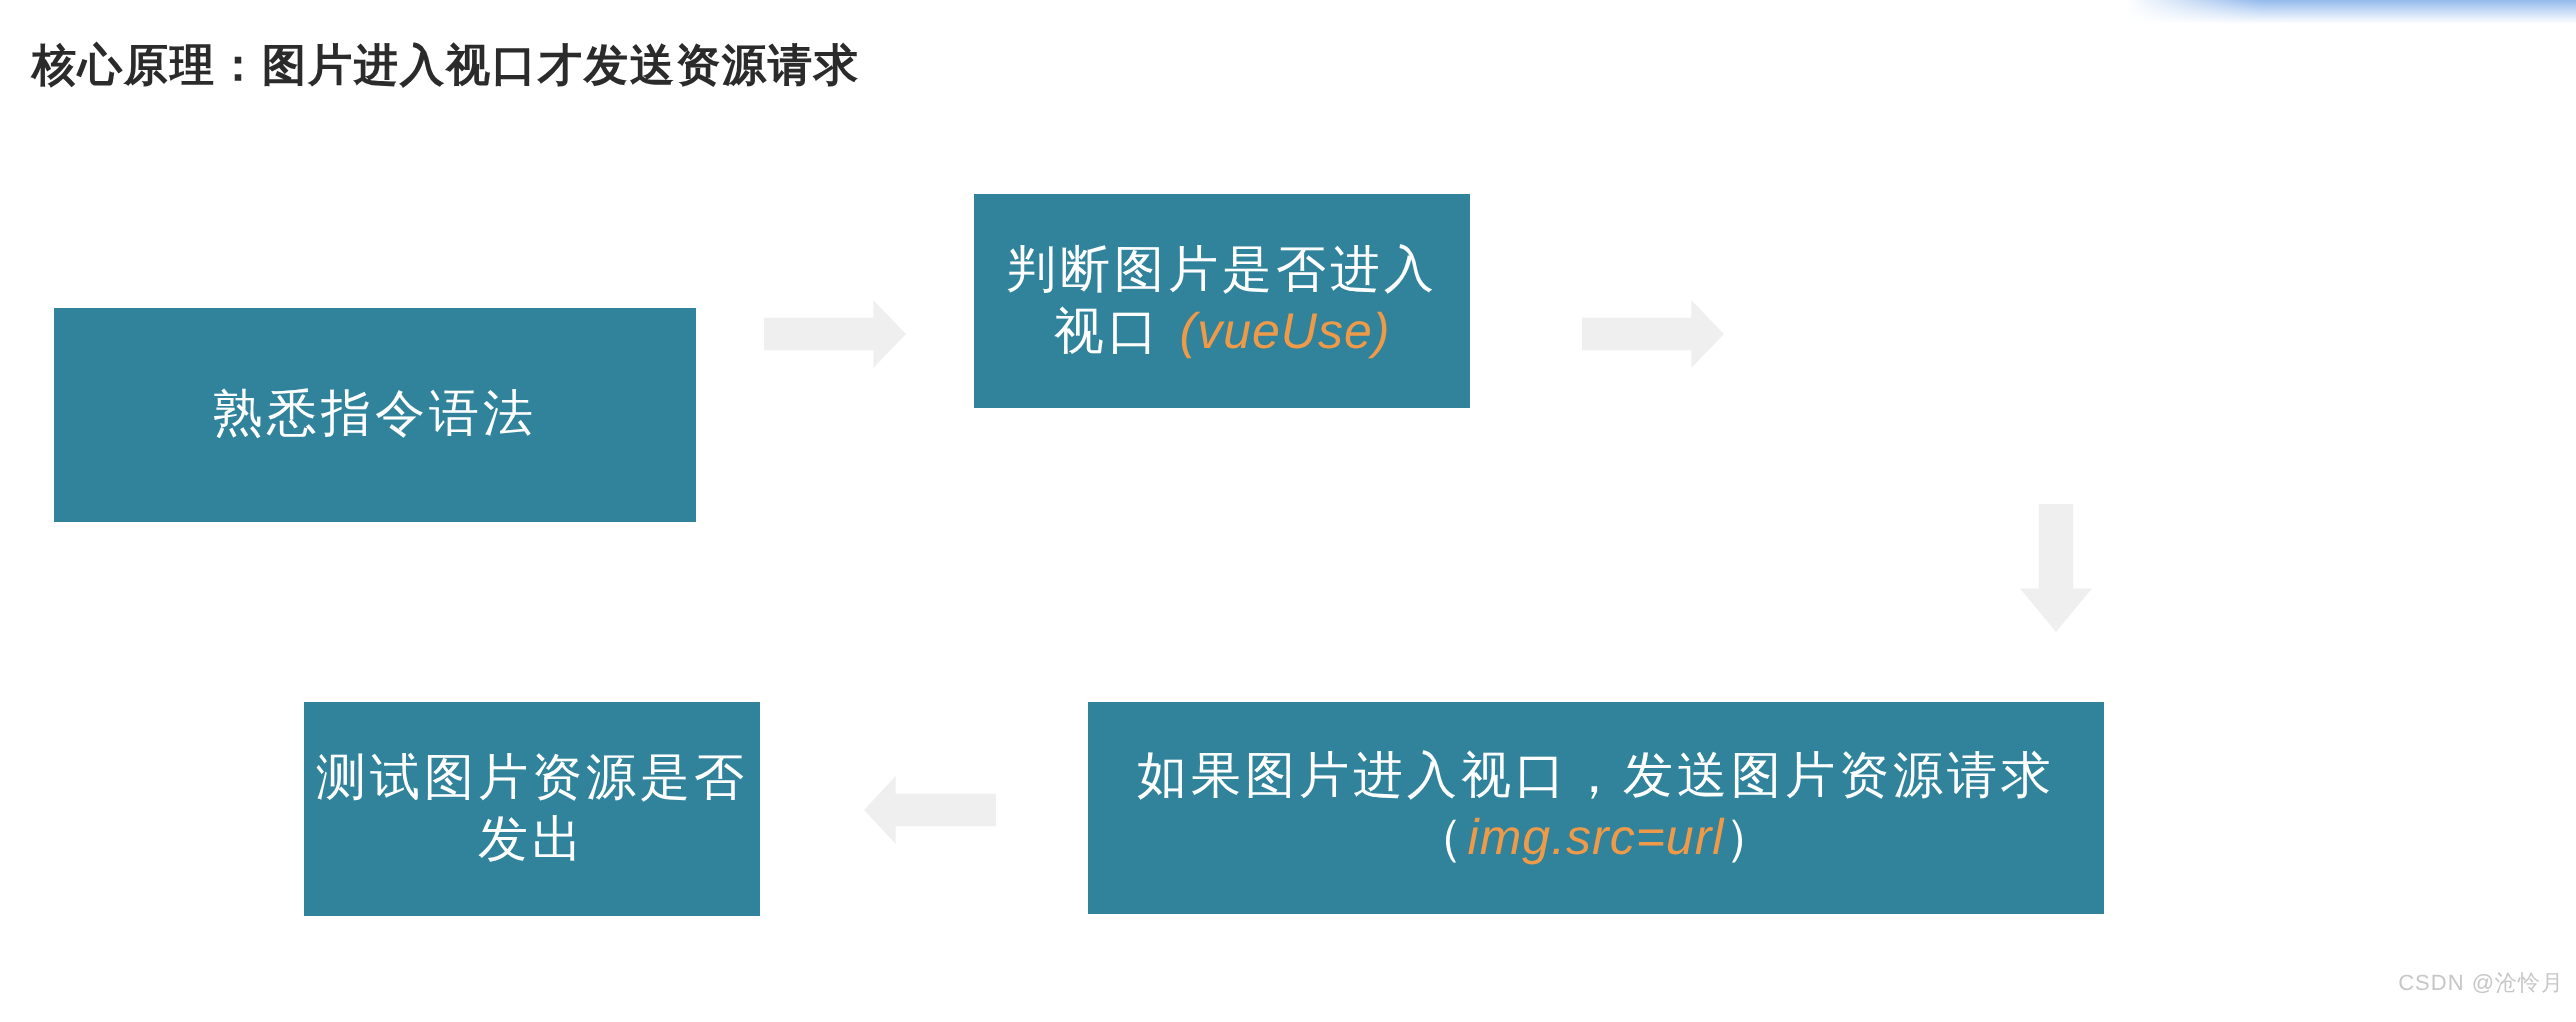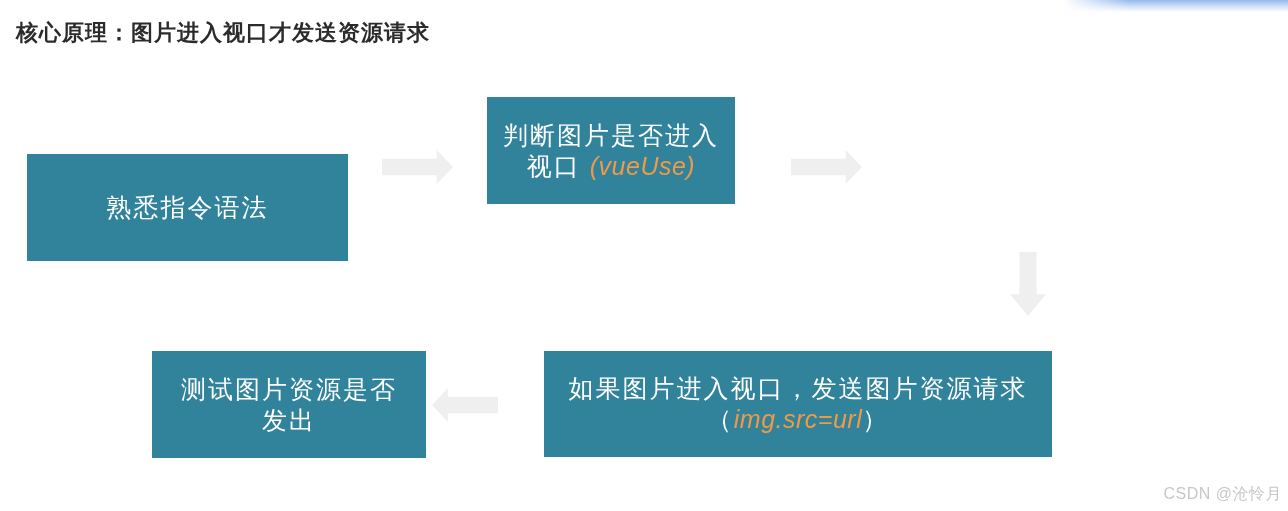--- a/index.html
+++ b/index.html
@@ -52,21 +52,21 @@
   }
   .flow-box .code{
     color:var(--accent-orange,#EF9A49);
     letter-spacing:0.5px;
     font-style:italic;
   }
   #box1{left:27px;  top:129px; width:321px; height:107px;margin-top:25px;}
   #box2{left:487px; top:97px; width:248px; height:107px;}
   #box3{left:927px; top:113px; width:247px; height:107px;}
   #box4{left:544px; top:351px; width:508px; height:106px;}
-  #box5{left:152px; top:351px; width:274px; height:107px;}
+  #box5{left:152px; top:351px; width:228px; height:107px;}
   .arrow{
     position:absolute;
     background:var(--arrow-gray,#EFEFEF);
   }
   .arrow-right{
     width:71px;height:34px;
     clip-path:polygon(0% 26%,77% 26%,77% 0%,100% 50%,77% 100%,77% 74%,0% 74%);
   }
   .arrow-left{
     width:66px;height:34px;
@@ -77,21 +77,21 @@
     clip-path:polygon(26% 0%,74% 0%,74% 66%,100% 66%,50% 100%,0% 66%,26% 66%);
   }
   #arrow1{left:382px; top:150px;}
   #arrow2{left:791px; top:150px;}
   #arrow3{left:1010px;top:252px;}
   #arrow4{left:432px; top:388px;}
   .watermark{
     position:absolute;
     right:6px;
     top:484px;
-    font-size:16px;
+    font-size:11px;
     color:#c7c7c7;
     letter-spacing:0.5px;
     white-space:nowrap;
   }
 </style>
 </head>
 <body>
 
 <div class="canvas">
 

